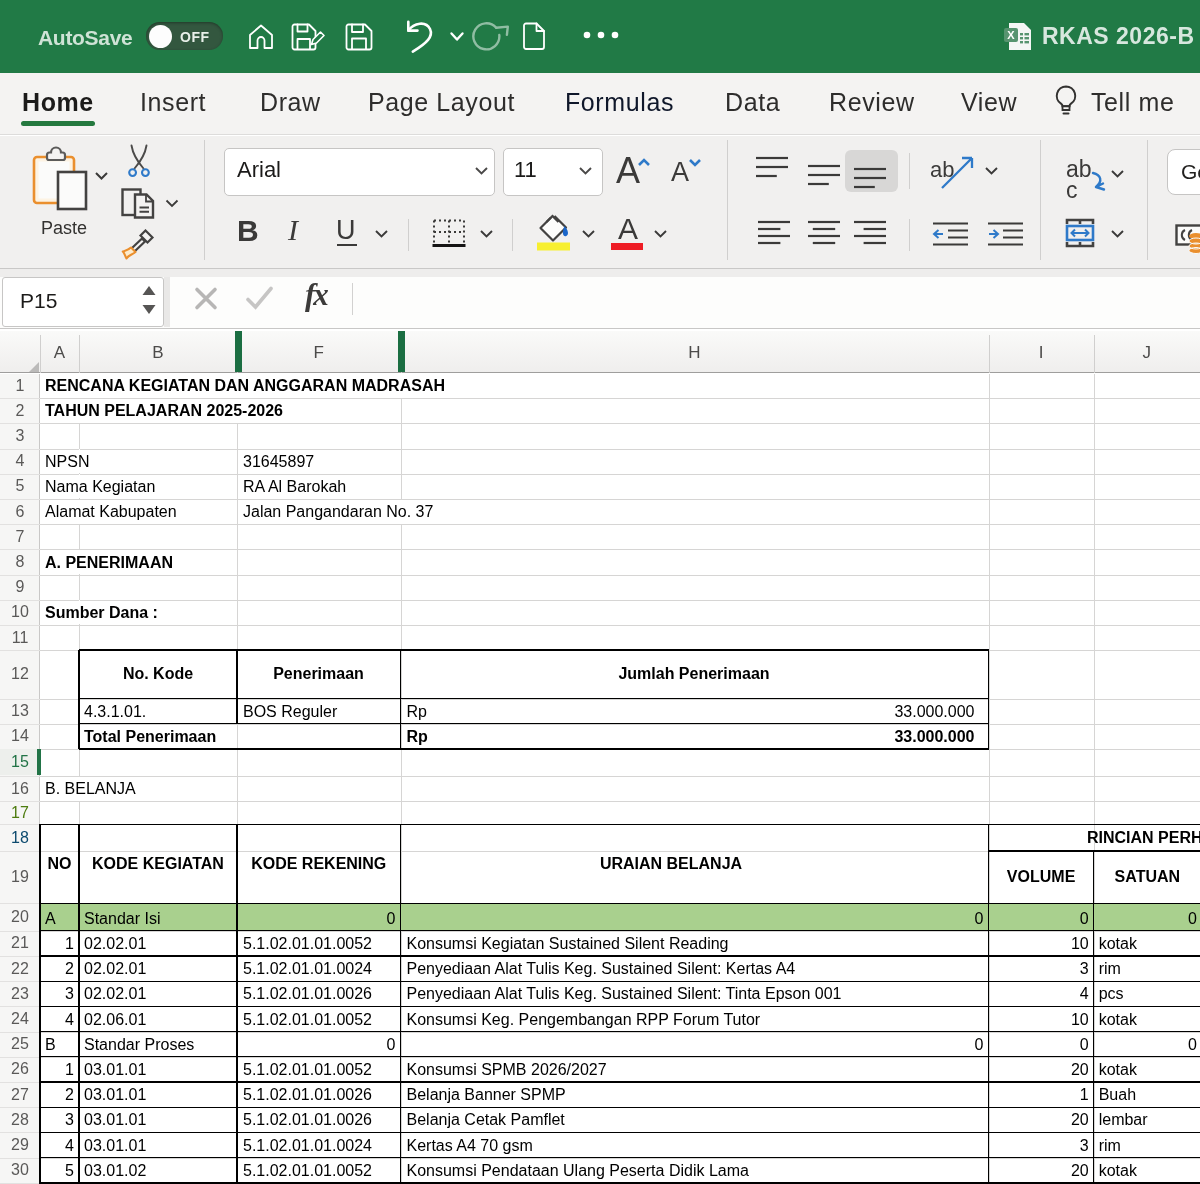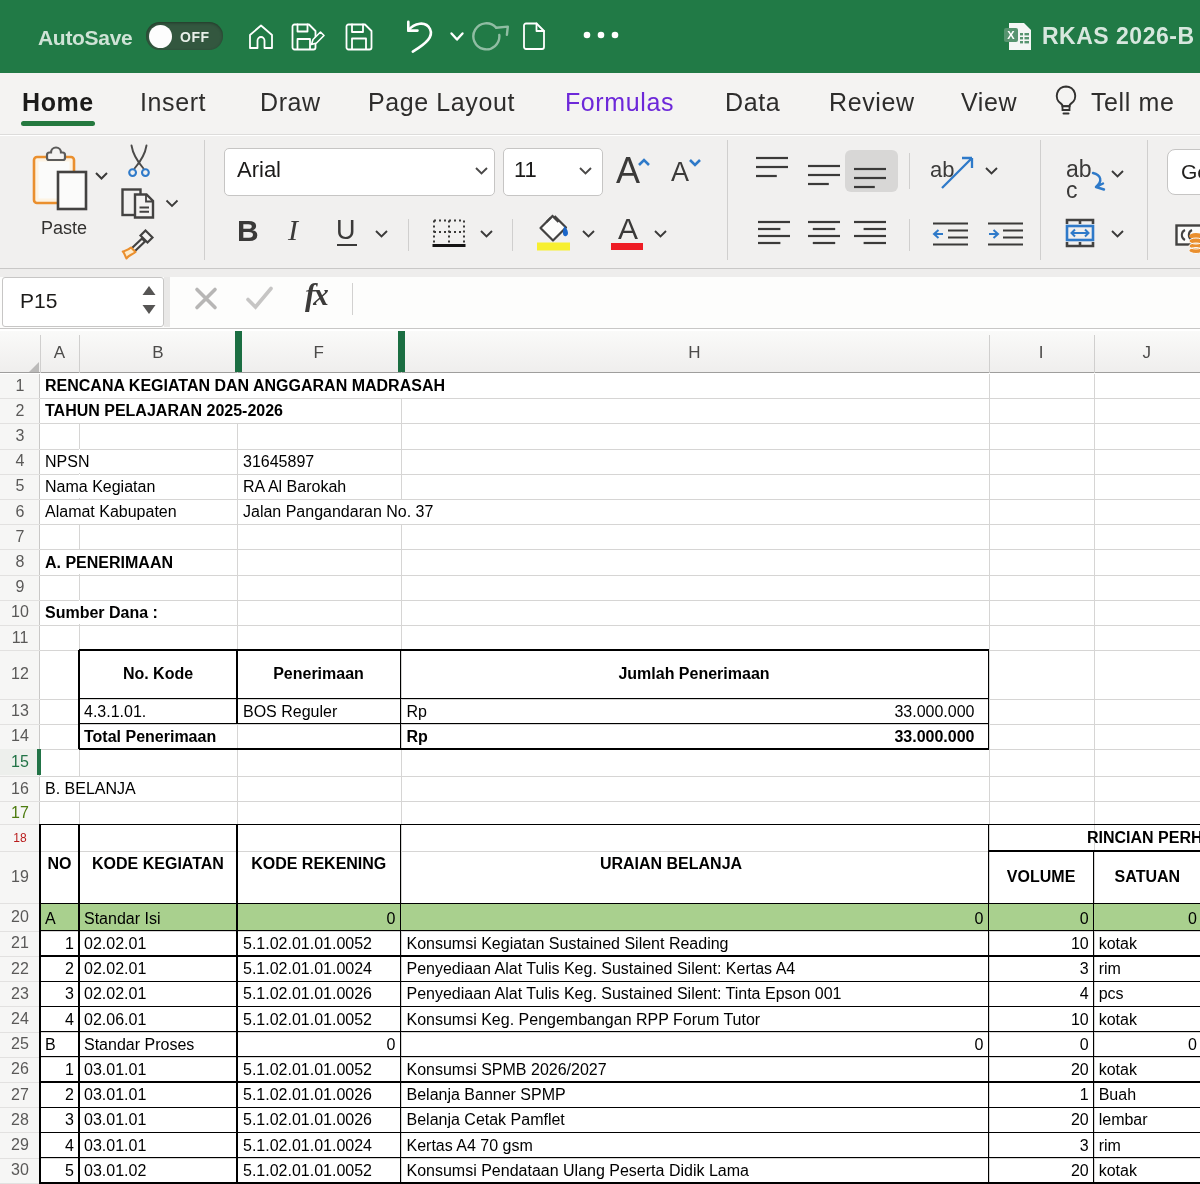--- a/index.html
+++ b/index.html
@@ -57,21 +57,21 @@
 <rect x="16" y="18" width="3" height="2.4"></rect>
       <rect x="20.5" y="18" width="4.5" height="2.4"></rect>
 </g>
   </svg>
 <div style="position:absolute;left:1042px;top:23px;font-size:23px;font-weight:700;color:#d7e7de;letter-spacing:0.5px;">RKAS 2026-B</div>
 <div class="abs" style="left:0;top:73px;width:1200px;height:62px;background:#f4f3f2;border-bottom:1px solid #dddcdb;box-sizing:border-box;"></div>
 <div style="position:absolute;left:22px;top:87.5px;font-size:25px;font-weight:700;color:#1c1b1a;letter-spacing:0.6px;">Home</div>
 <div style="position:absolute;left:140px;top:87.5px;font-size:25px;font-weight:400;color:#2e2d2c;letter-spacing:0.6px;">Insert</div>
 <div style="position:absolute;left:260px;top:87.5px;font-size:25px;font-weight:400;color:#2e2d2c;letter-spacing:0.6px;">Draw</div>
 <div style="position:absolute;left:368px;top:87.5px;font-size:25px;font-weight:400;color:#2e2d2c;letter-spacing:0.6px;">Page Layout</div>
-<div style="position:absolute;left:565px;top:87.5px;font-size:25px;font-weight:400;color:#6d28d9;letter-spacing:0.6px;">Formulas</div>
+<div style="position:absolute;left:565px;top:87.5px;font-size:25px;font-weight:400;color:#0f172a;letter-spacing:0.6px;">Formulas</div>
 <div style="position:absolute;left:725px;top:87.5px;font-size:25px;font-weight:400;color:#2e2d2c;letter-spacing:0.6px;">Data</div>
 <div style="position:absolute;left:829px;top:87.5px;font-size:25px;font-weight:400;color:#2e2d2c;letter-spacing:0.6px;">Review</div>
 <div style="position:absolute;left:961px;top:87.5px;font-size:25px;font-weight:400;color:#2e2d2c;letter-spacing:0.6px;">View</div>
 <div style="position:absolute;left:1091px;top:87.5px;font-size:25px;font-weight:400;color:#2e2d2c;letter-spacing:0.6px;">Tell me</div>
 <div class="abs" style="left:21px;top:120.5px;width:74px;height:5.5px;background:#25793f;border-radius:3px;"></div>
 <svg class="abs" style="left:1054px;top:85px" width="24" height="32" viewBox="0 0 24 32">
 <path d="M12 1.5 a9.3 9.3 0 0 1 5 17.1 c-1 .7-1.5 1.5-1.5 2.6 H8.5 c0-1.1-.5-1.9-1.5-2.6 A9.3 9.3 0 0 1 12 1.5 Z" fill="none" stroke="#333231" stroke-width="2"></path>
 <path d="M8.5 21.2 H15.5 V25 H8.5 Z" fill="none" stroke="#333231" stroke-width="1.8"></path>
 <path d="M9.5 28.5 H14.5" stroke="#333231" stroke-width="2" stroke-linecap="round"></path>
   </svg>
@@ -369,21 +369,21 @@
 <div style="position:absolute;left:0;top:549.4px;width:40px;height:25.200000000000045px;display:flex;align-items:center;justify-content:center;font-size:16px;color:#5a5958;font-weight:400;">8</div>
 <div style="position:absolute;left:0;top:574.6px;width:40px;height:25.200000000000045px;display:flex;align-items:center;justify-content:center;font-size:16px;color:#5a5958;font-weight:400;">9</div>
 <div style="position:absolute;left:0;top:599.8000000000001px;width:40px;height:25.200000000000045px;display:flex;align-items:center;justify-content:center;font-size:16px;color:#5a5958;font-weight:400;">10</div>
 <div style="position:absolute;left:0;top:625.0000000000001px;width:40px;height:25.200000000000045px;display:flex;align-items:center;justify-content:center;font-size:16px;color:#5a5958;font-weight:400;">11</div>
 <div style="position:absolute;left:0;top:650.2000000000002px;width:40px;height:48.299999999999955px;display:flex;align-items:center;justify-content:center;font-size:16px;color:#5a5958;font-weight:400;">12</div>
 <div style="position:absolute;left:0;top:698.5000000000001px;width:40px;height:25.100000000000023px;display:flex;align-items:center;justify-content:center;font-size:16px;color:#5a5958;font-weight:400;">13</div>
 <div style="position:absolute;left:0;top:723.6000000000001px;width:40px;height:25.299999999999955px;display:flex;align-items:center;justify-content:center;font-size:16px;color:#5a5958;font-weight:400;">14</div>
 <div style="position:absolute;left:0;top:748.9000000000001px;width:40px;height:27.100000000000023px;display:flex;align-items:center;justify-content:center;font-size:16px;color:#217346;font-weight:400;">15</div>
 <div style="position:absolute;left:0;top:776.0000000000001px;width:40px;height:25.299999999999955px;display:flex;align-items:center;justify-content:center;font-size:16px;color:#5a5958;font-weight:400;">16</div>
 <div style="position:absolute;left:0;top:801.3000000000001px;width:40px;height:23.100000000000023px;display:flex;align-items:center;justify-content:center;font-size:16px;color:#4d7c0f;font-weight:400;">17</div>
-<div style="position:absolute;left:0;top:824.4000000000001px;width:40px;height:26.600000000000023px;display:flex;align-items:center;justify-content:center;font-size:12px;color:#b91c1c;font-weight:400;">18</div>
+<div style="position:absolute;left:0;top:824.4000000000001px;width:40px;height:26.600000000000023px;display:flex;align-items:center;justify-content:center;font-size:16px;color:#0c4a6e;font-weight:400;">18</div>
 <div style="position:absolute;left:0;top:851.0000000000001px;width:40px;height:52.299999999999955px;display:flex;align-items:center;justify-content:center;font-size:16px;color:#5a5958;font-weight:400;">19</div>
 <div style="position:absolute;left:0;top:903.3000000000001px;width:40px;height:27.5px;display:flex;align-items:center;justify-content:center;font-size:16px;color:#5a5958;font-weight:400;">20</div>
 <div style="position:absolute;left:0;top:930.8000000000001px;width:40px;height:25.200000000000045px;display:flex;align-items:center;justify-content:center;font-size:16px;color:#5a5958;font-weight:400;">21</div>
 <div style="position:absolute;left:0;top:956.0000000000001px;width:40px;height:25.200000000000045px;display:flex;align-items:center;justify-content:center;font-size:16px;color:#5a5958;font-weight:400;">22</div>
 <div style="position:absolute;left:0;top:981.2000000000002px;width:40px;height:25.200000000000045px;display:flex;align-items:center;justify-content:center;font-size:16px;color:#5a5958;font-weight:400;">23</div>
 <div style="position:absolute;left:0;top:1006.4000000000002px;width:40px;height:25.199999999999932px;display:flex;align-items:center;justify-content:center;font-size:16px;color:#5a5958;font-weight:400;">24</div>
 <div style="position:absolute;left:0;top:1031.6000000000001px;width:40px;height:25.200000000000045px;display:flex;align-items:center;justify-content:center;font-size:16px;color:#5a5958;font-weight:400;">25</div>
 <div style="position:absolute;left:0;top:1056.8000000000002px;width:40px;height:25.200000000000045px;display:flex;align-items:center;justify-content:center;font-size:16px;color:#5a5958;font-weight:400;">26</div>
 <div style="position:absolute;left:0;top:1082.0000000000002px;width:40px;height:25.200000000000045px;display:flex;align-items:center;justify-content:center;font-size:16px;color:#5a5958;font-weight:400;">27</div>
 <div style="position:absolute;left:0;top:1107.2000000000003px;width:40px;height:25.200000000000045px;display:flex;align-items:center;justify-content:center;font-size:16px;color:#5a5958;font-weight:400;">28</div>

